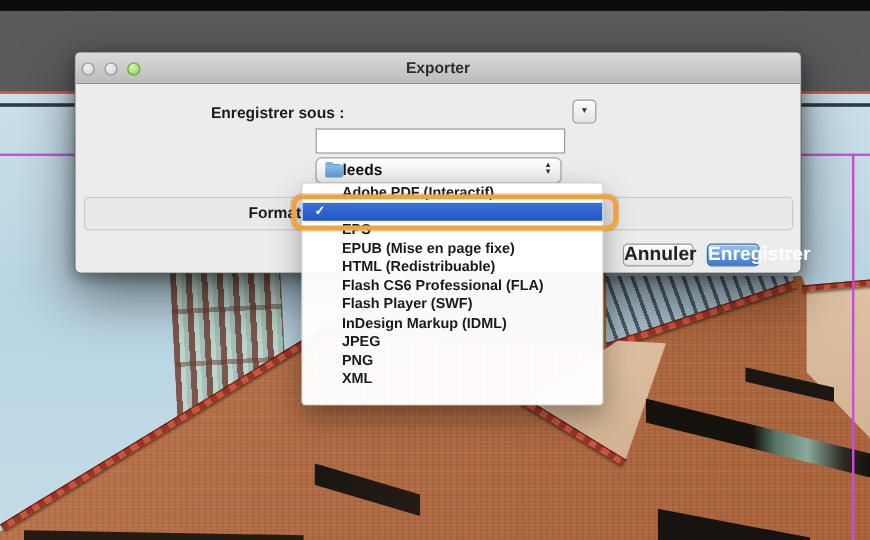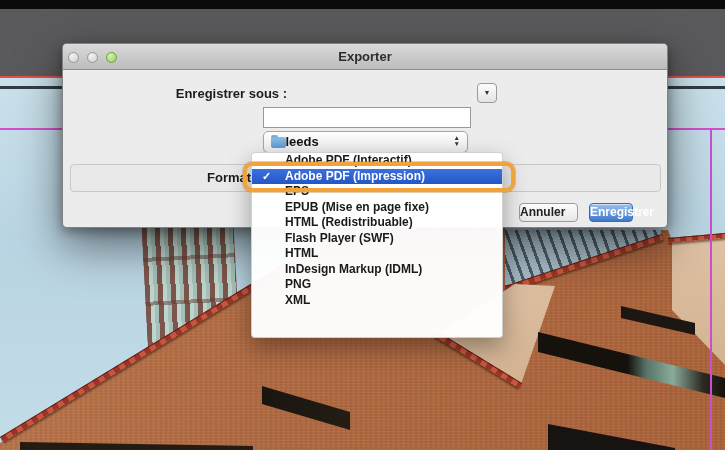--- a/index.html
+++ b/index.html
@@ -92,22 +92,22 @@
   .folder { position:absolute; left:7px; top:5px; width:15px; height:11px; border-radius:2px;
     background:linear-gradient(180deg,#8ec0e6,#5b9bd3); }
   .folder::before { content:""; position:absolute; left:0; top:-2px; width:7px; height:3px;
     background:#79b1de; border-radius:2px 2px 0 0; }
   .stepper { position:absolute; right:7px; top:3px; display:flex; flex-direction:column; align-items:center;
     font-size:6.5px; line-height:5.5px; color:#333; }
   .band { position:absolute; left:7px; top:120px; width:591px; height:28px;
     background:#e9e9e9; border:1px solid #c9c9c9; border-radius:4px; }
   .format-label { position:absolute; left:0; top:120px; width:196px; height:28px;
     text-align:right; line-height:28px; font-size:13px; font-weight:600; color:#1c1c1c; }
-  .btn { position:absolute; top:159px; height:19px; border-radius:4px; font-size:12px;
-    text-align:left; line-height:17px; }
+  .btn { position:absolute; top:159px; height:19px; border-radius:4px; font-size:16px;
+    text-align:center; line-height:17px; }
   .btn-cancel { left:456px; width:59px; background:linear-gradient(180deg,#fdfdfd,#e6e6e6);
     border:1px solid #9b9b9b; color:#222; font-weight:600; }
   .btn-save { left:526px; width:44px; background:linear-gradient(180deg,#9cc3ee,#3d77c9);
     border:1px solid #3a6ab5; color:#fff; font-weight:700; box-shadow:inset 0 1px 0 rgba(255,255,255,.5); }
 
   
   .menu { left:251px; top:152px; width:252px; height:186px; z-index:20;
     background:rgba(255,255,255,.97); border:1px solid rgba(0,0,0,.18); border-radius:4px;
     box-shadow:0 10px 24px rgba(0,0,0,.35); overflow:hidden; }
   .mi { position:relative; height:15.5px; line-height:15.5px; padding-left:33px;
@@ -174,27 +174,27 @@
     <div class="format-label">Format :</div>
 
     <div class="btn btn-cancel">Annuler</div>
     <div class="btn btn-save">Enregistrer</div>
   </div>
 
   <div class="abs menu">
     <div class="mi">Adobe PDF (Interactif)</div>
     <div class="mi selected">
       <span class="check">✓</span>
-      <span>Adobe PDF (Impression)</span>
     </div>
     <div class="mi">EPS</div>
     <div class="mi">EPUB (Mise en page fixe)</div>
     <div class="mi">HTML (Redistribuable)</div>
+    <div class="mi">Flash CS6 Professional (FLA)</div>
     <div class="mi">Flash Player (SWF)</div>
-    <div class="mi">HTML</div>
     <div class="mi">InDesign Markup (IDML)</div>
+    <div class="mi">JPEG</div>
     <div class="mi">PNG</div>
     <div class="mi">XML</div>
   </div>
 
   <div class="abs annot"></div>
 
 </div>
 
 </body></html>

